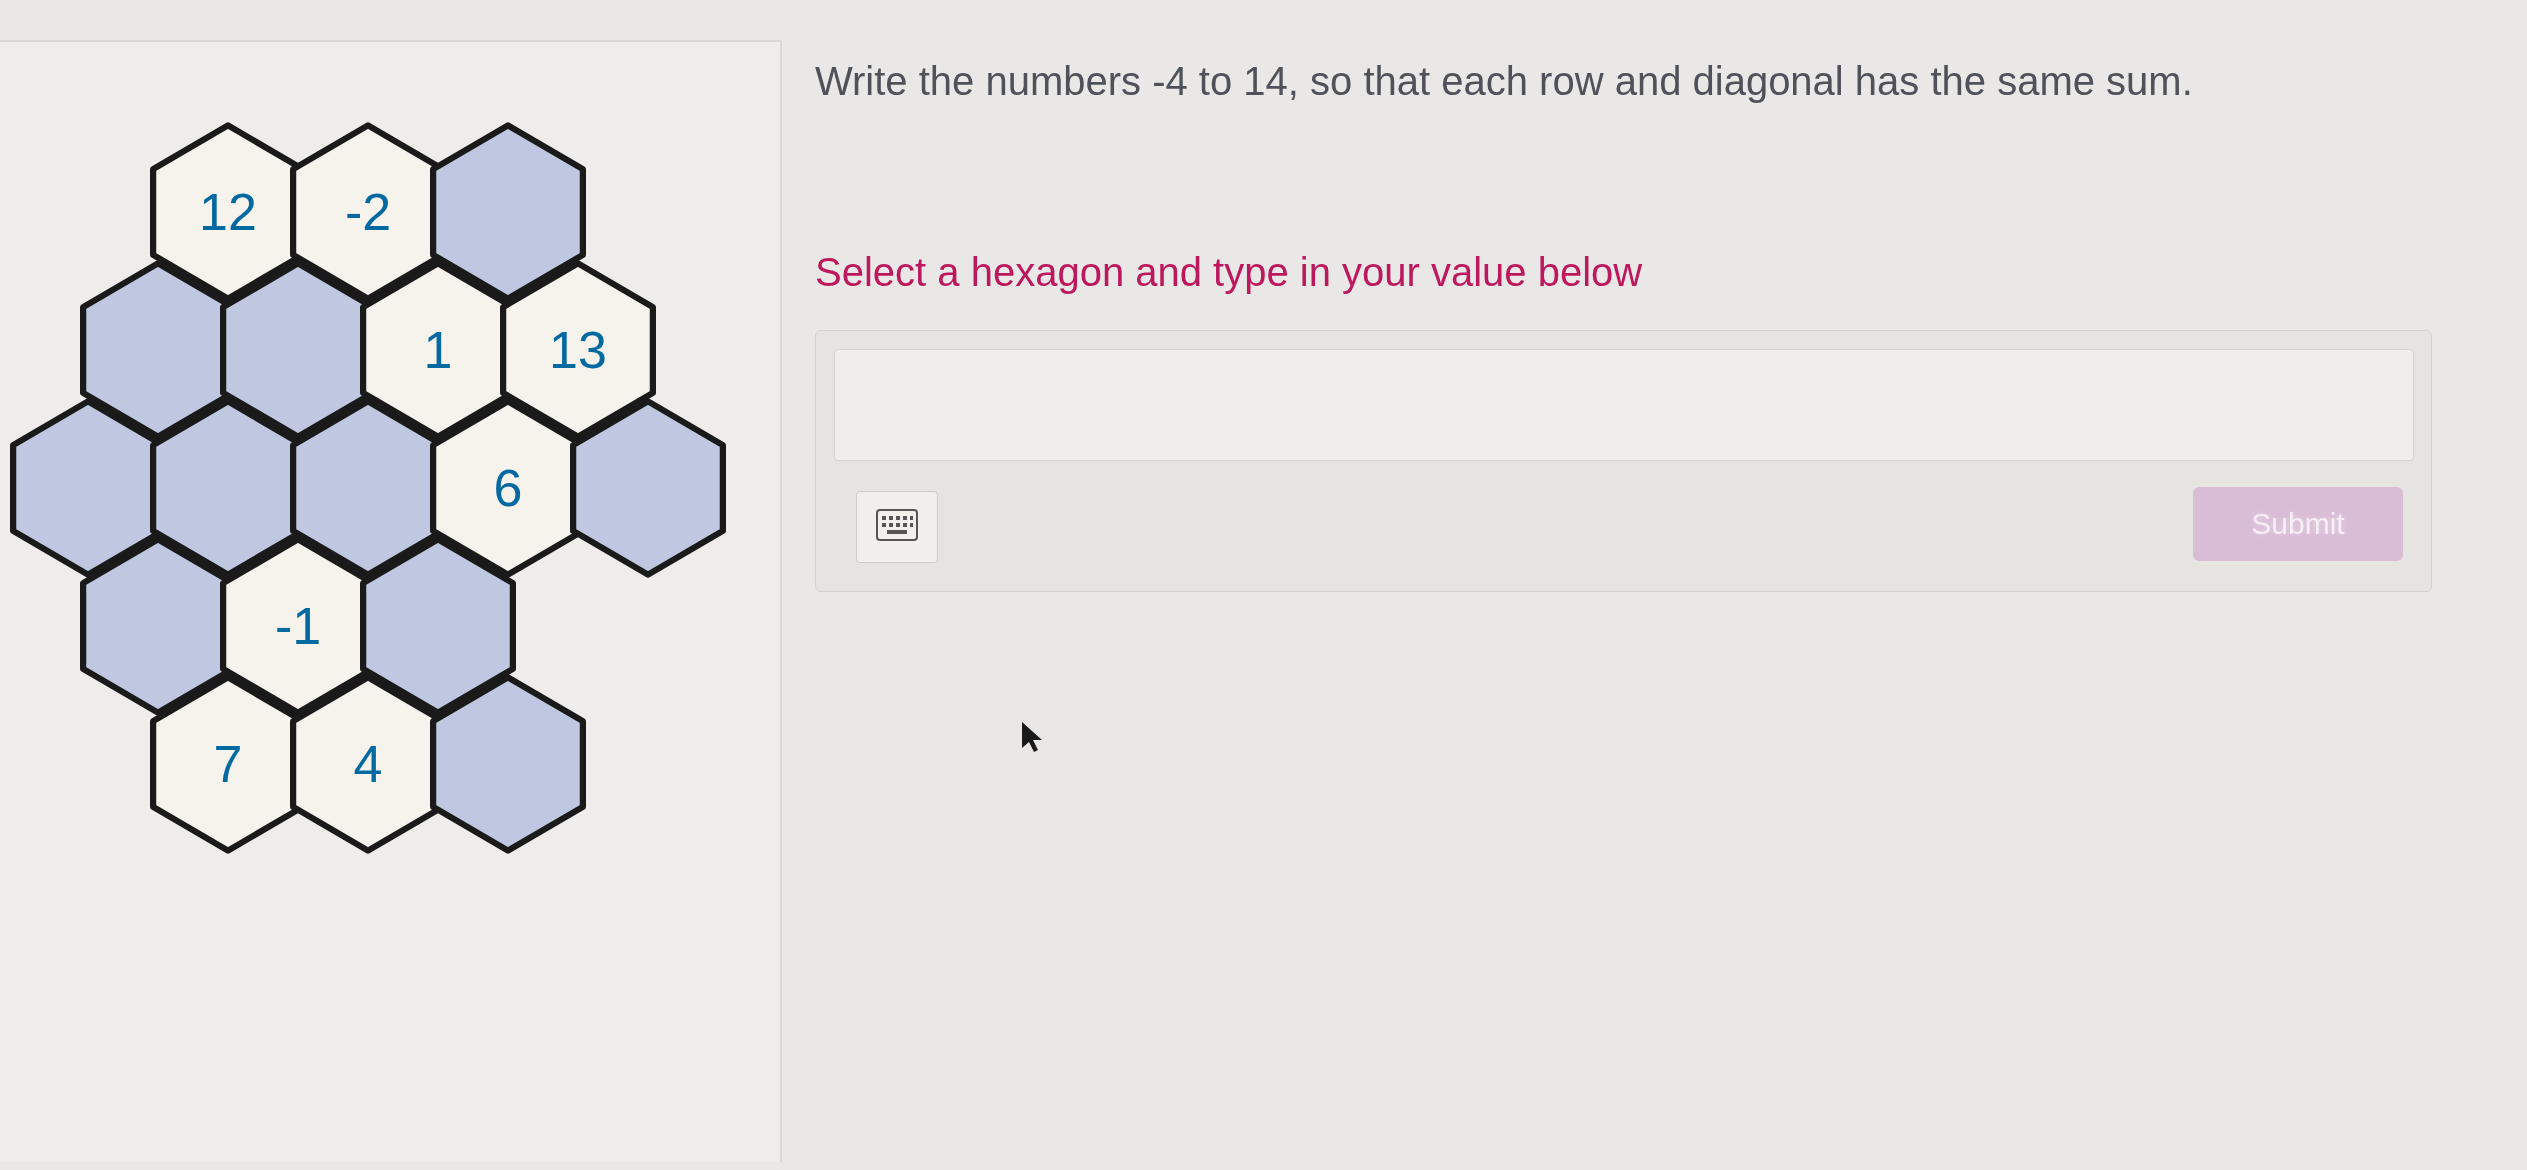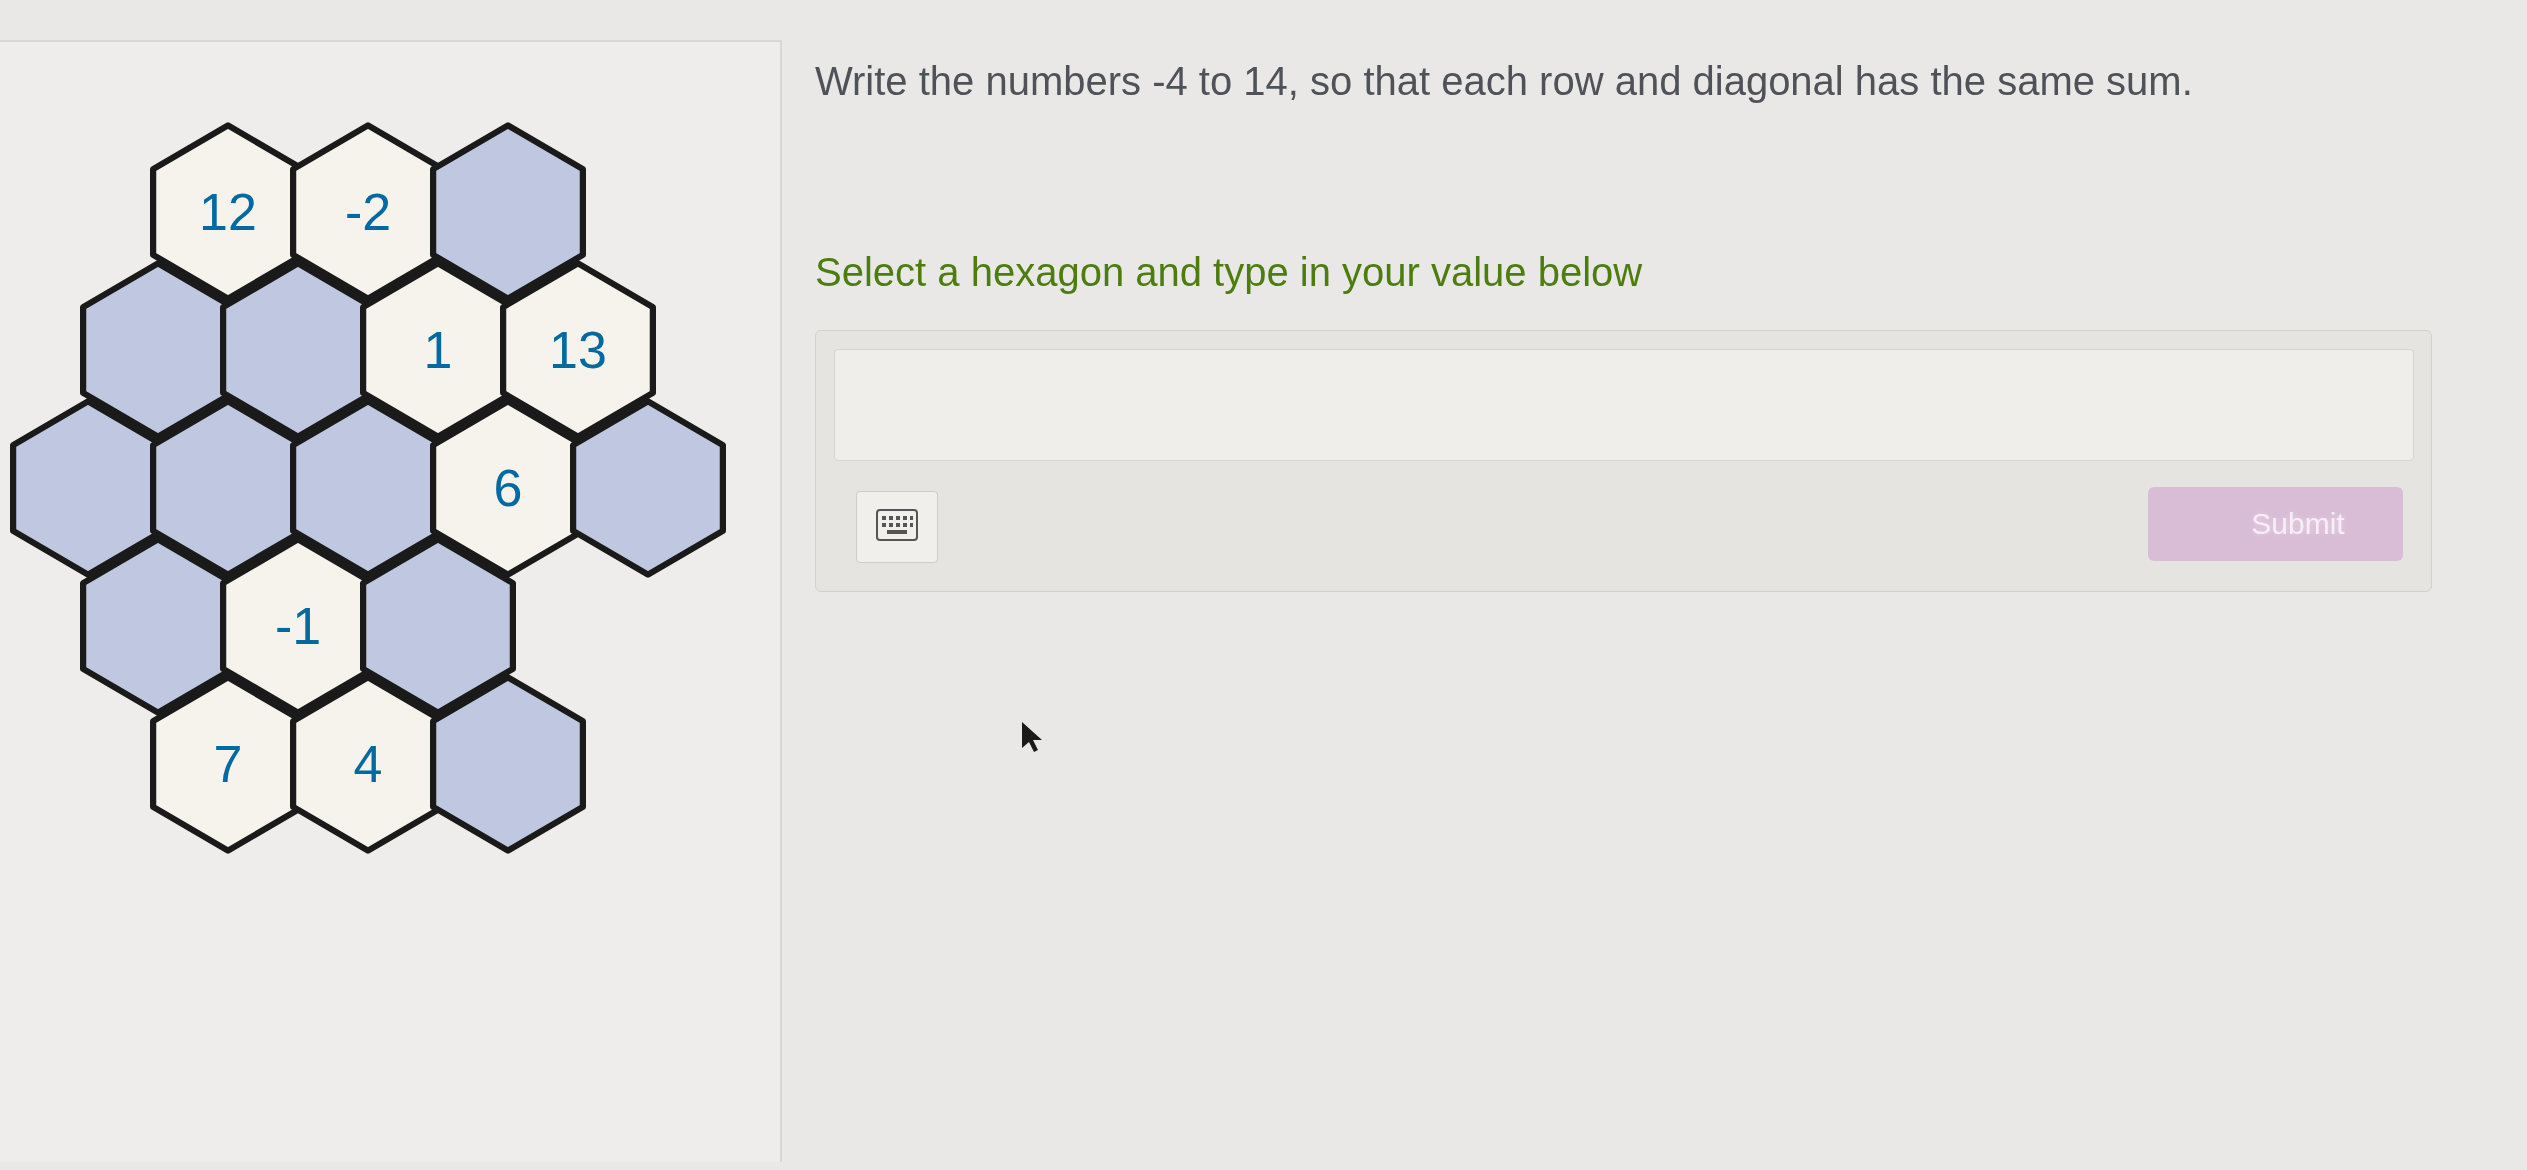--- a/index.html
+++ b/index.html
@@ -33,21 +33,21 @@
     width: 1650px;
     color: #4f5359;
     font-size: 40px;
     line-height: 1.55;
   }
   .prompt {
     position: absolute;
     left: 815px;
     top: 250px;
     width: 1650px;
-    color: #4d7c0f;
+    color: #be185d;
     font-size: 40px;
   }
   .answer-panel {
     position: absolute;
     left: 815px;
     top: 330px;
     width: 1615px;
     height: 260px;
     background: #e6e4e1;
     border: 1px solid #d4d1cc;
@@ -86,21 +86,20 @@
     height: 74px;
     background: #d9bcd6;
     color: #f7eef6;
     border-radius: 6px;
     display: flex;
     align-items: center;
     justify-content: center;
     font-size: 30px;
     cursor: pointer;
     text-shadow: 0 0 6px rgba(255,255,255,.4);
-    padding-left: 45px;
   }
   .cursor {
     position: absolute;
     left: 1020px;
     top: 720px;
     font-size: 34px;
     color: #222;
   }
 
   

